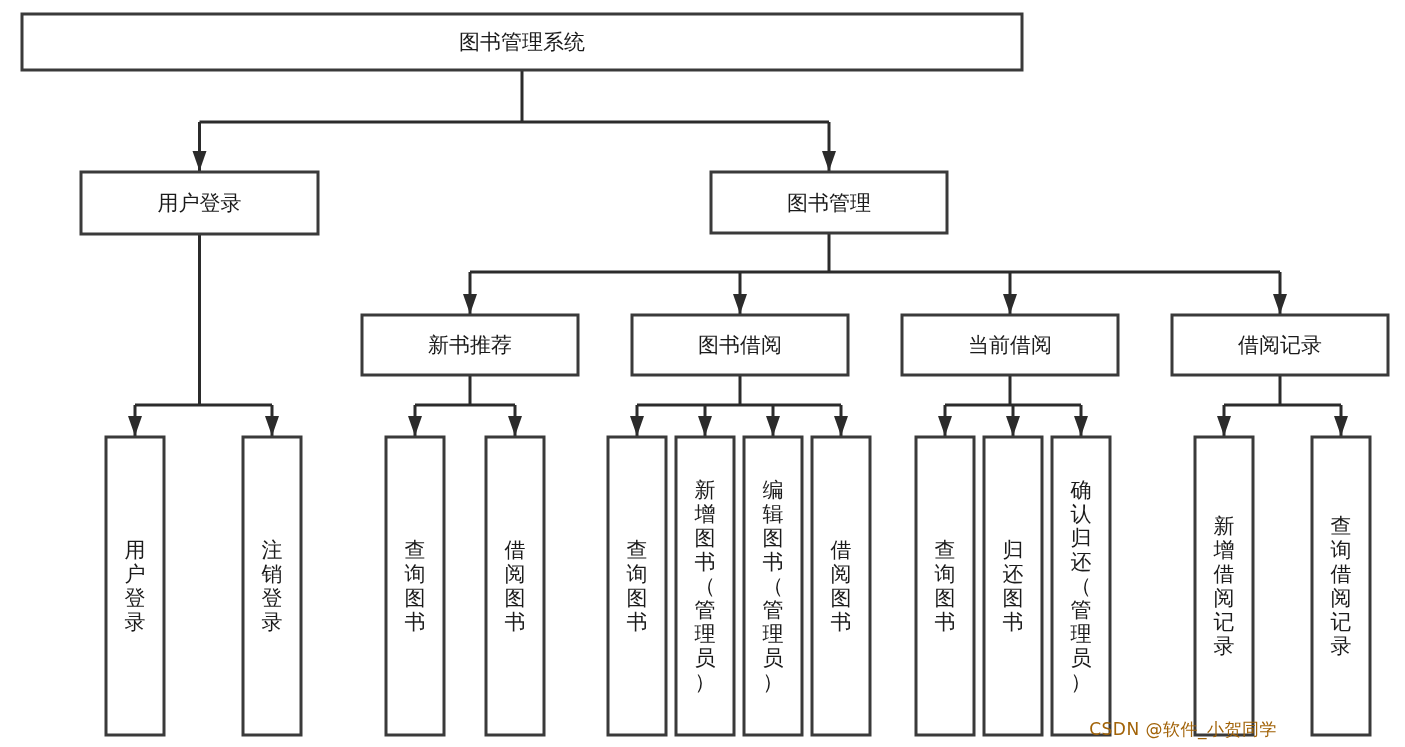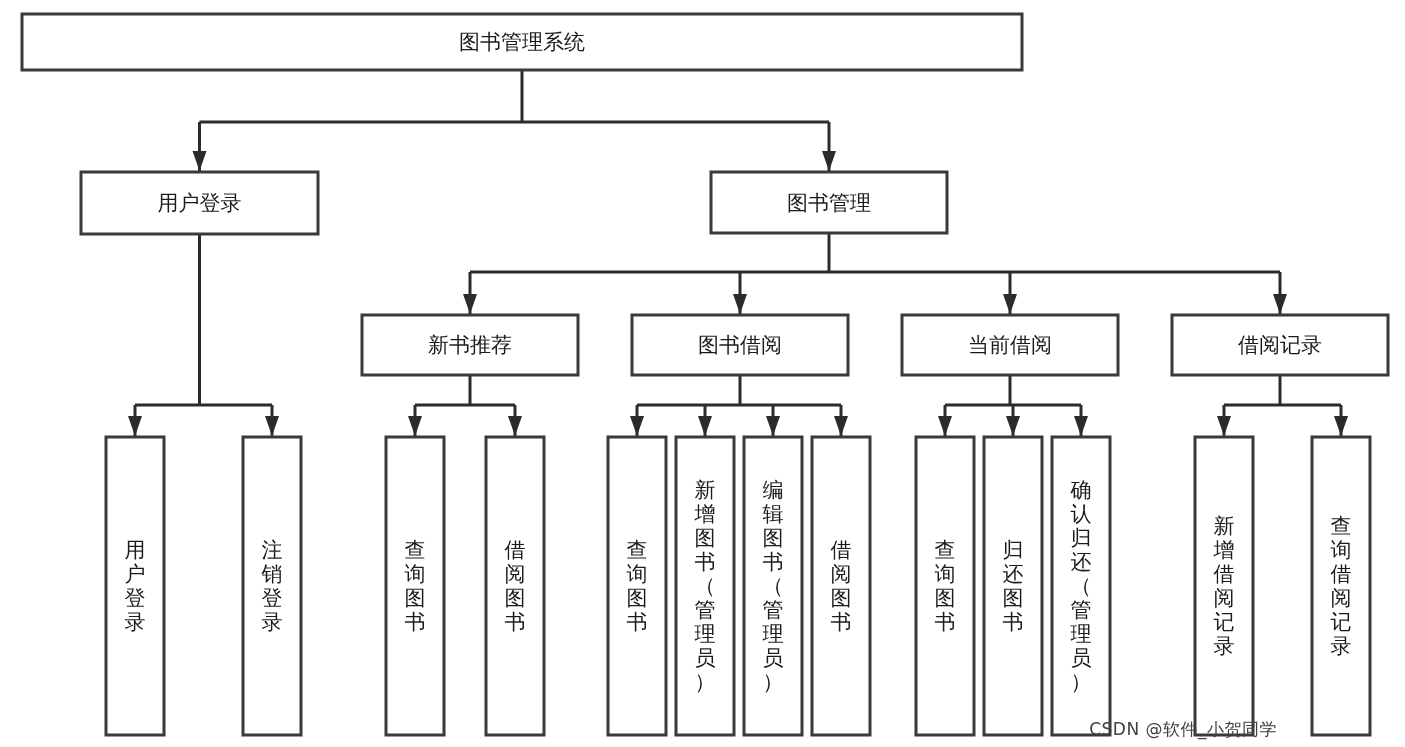--- a/index.html
+++ b/index.html
@@ -54,21 +54,21 @@
   .arrow-head {
     fill: #2b2b2b;
     stroke: none;
   }
   .watermark {
     position: absolute;
     right: 8px;
     bottom: 6px;
     font-family: "DejaVu Sans", "Liberation Sans", sans-serif;
     font-size: 17px;
-    color: #404040;
+    color: #a16207;
     white-space: nowrap;
     letter-spacing: 0.5px;
     user-select: none;
   }
 </style>
 </head>
 <body>
 
 <div id="diagram-root">
   <svg class="diagram-canvas" viewBox="0 0 1405 747">

